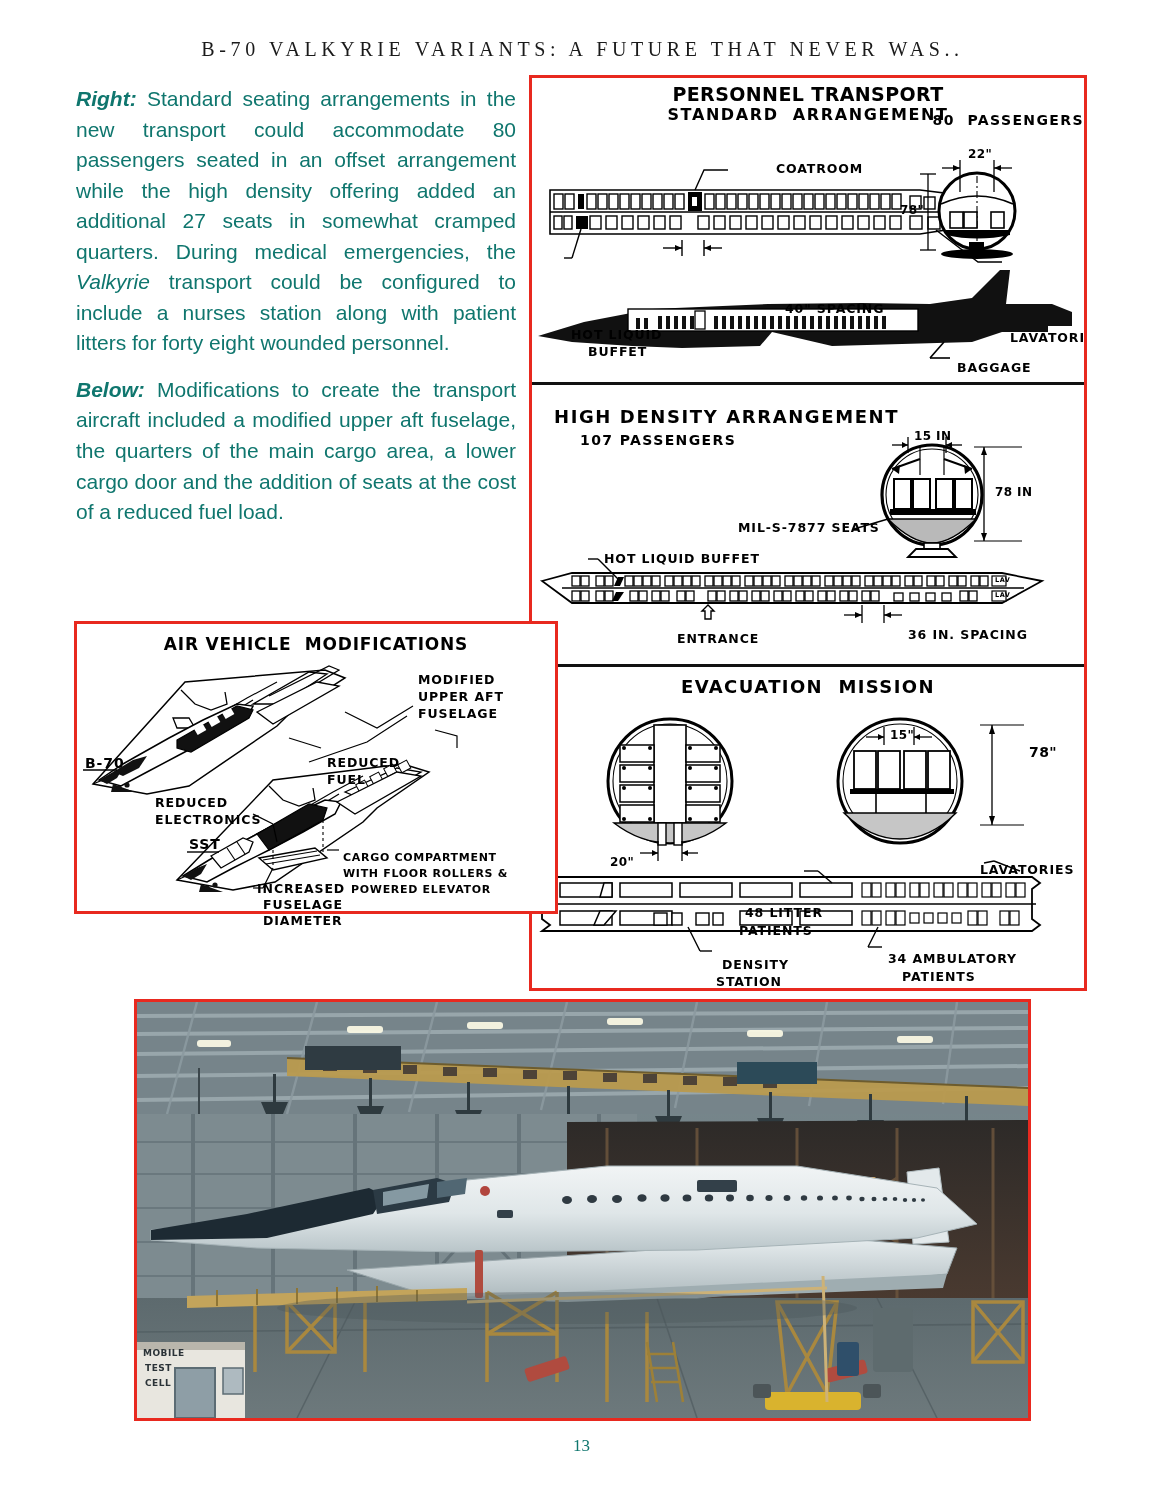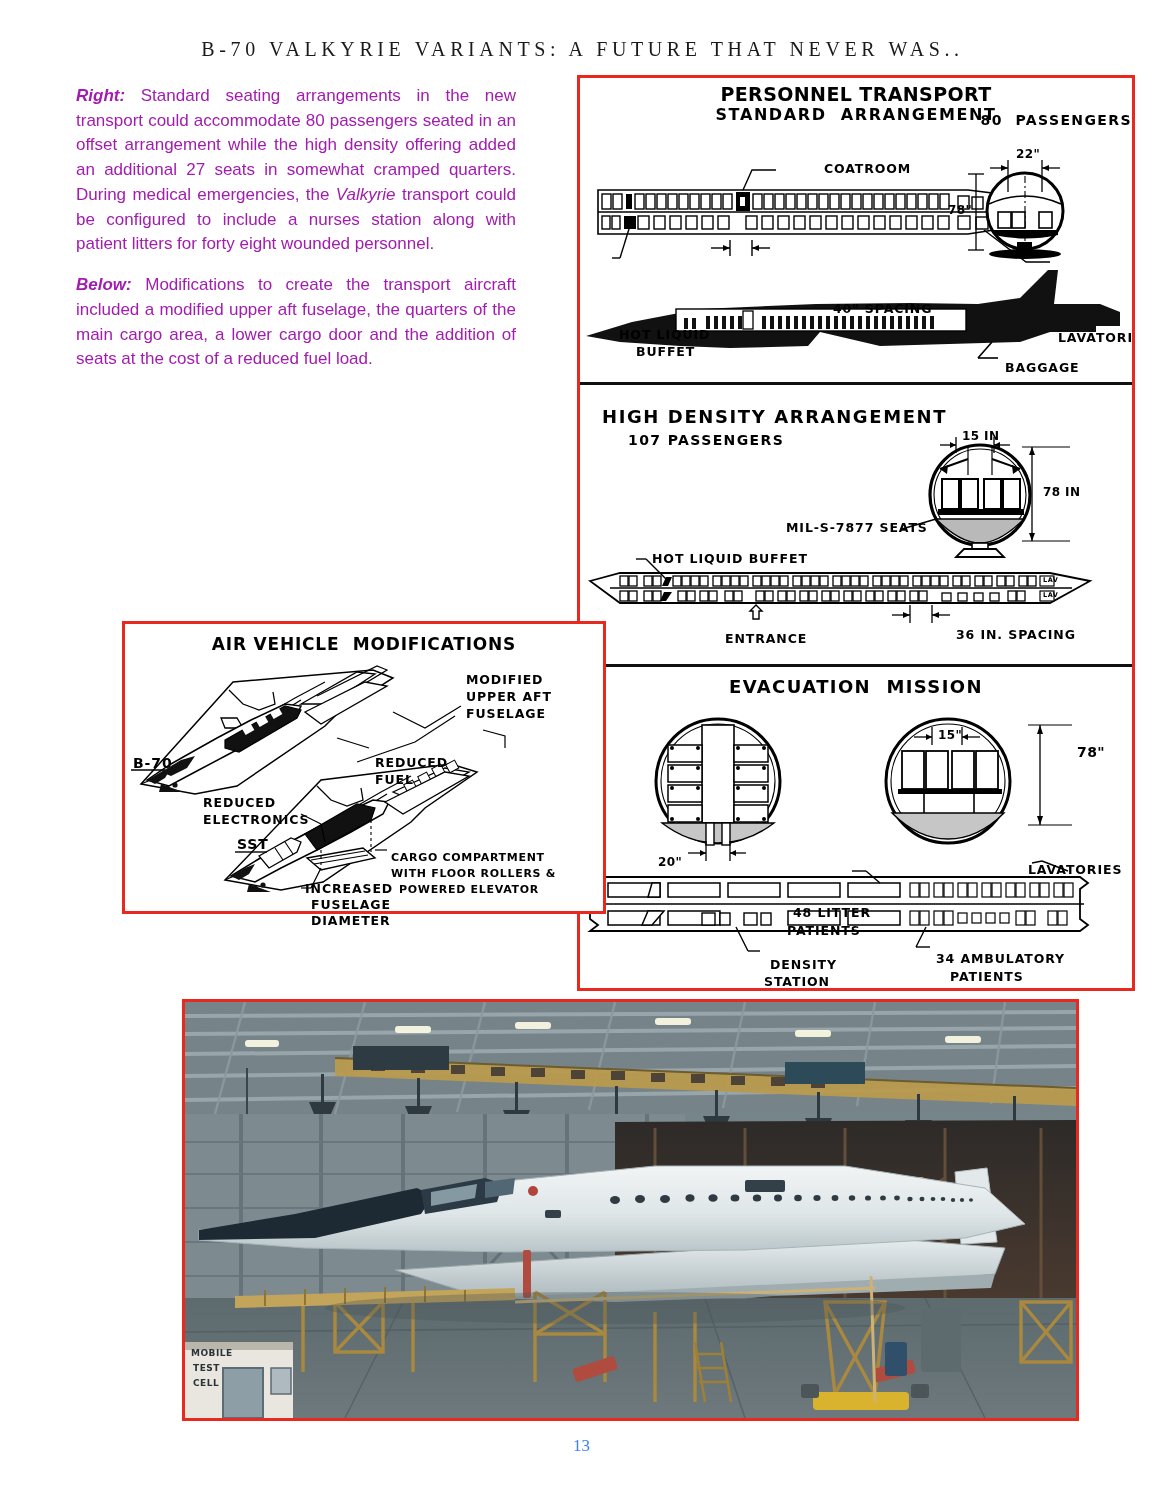--- a/index.html
+++ b/index.html
@@ -27,36 +27,35 @@
     padding-left: 6px;
   }
 
   
   #text-column {
     position: absolute;
     left: 76px; top: 84px; width: 440px;
   }
   #text-column p {
     margin: 0 0 16px 0;
-    font-size: 17px;
+    font-size: 21px;
     line-height: 1.455;
     text-align: justify;
-    color: #a21caf;
+    color: #0f766e;
   }
   #text-column p:last-child { margin-bottom: 0; }
   .lead { font-weight: bold; font-style: italic; }
   .ital { font-style: italic; }
 
   
   .redbox {
     position: absolute;
     border: 3px solid #e8291f;
     background: #ffffff;
     box-sizing: border-box;
-    margin-left: 48px;
   }
 
   
   #fig-seating { left: 529px; top: 75px; width: 558px; height: 916px; }
   .panel { position: relative; box-sizing: border-box; overflow: hidden; }
   .panel + .panel { border-top: 3px solid #111; }
   #panel-standard { height: 304px; }
   #panel-highdensity { height: 282px; }
   #panel-evacuation { height: 324px; }
 
@@ -86,21 +85,21 @@
 
   svg { display: block; }
   .ln { stroke:#000; fill:none; }
 
   
   #page-number {
     position: absolute;
     left: 4px; right: 0; bottom: 44px;
     text-align: center;
     font-family: "Liberation Serif", serif;
-    font-size: 17px; color: #3b82f6;
+    font-size: 17px; color: #0f766e;
   }
 </style>
 </head>
 <body>
 
 <div class="page">
 
   <div id="running-head">B-70 VALKYRIE VARIANTS: A FUTURE THAT NEVER WAS..</div>
 
   <div id="text-column">

